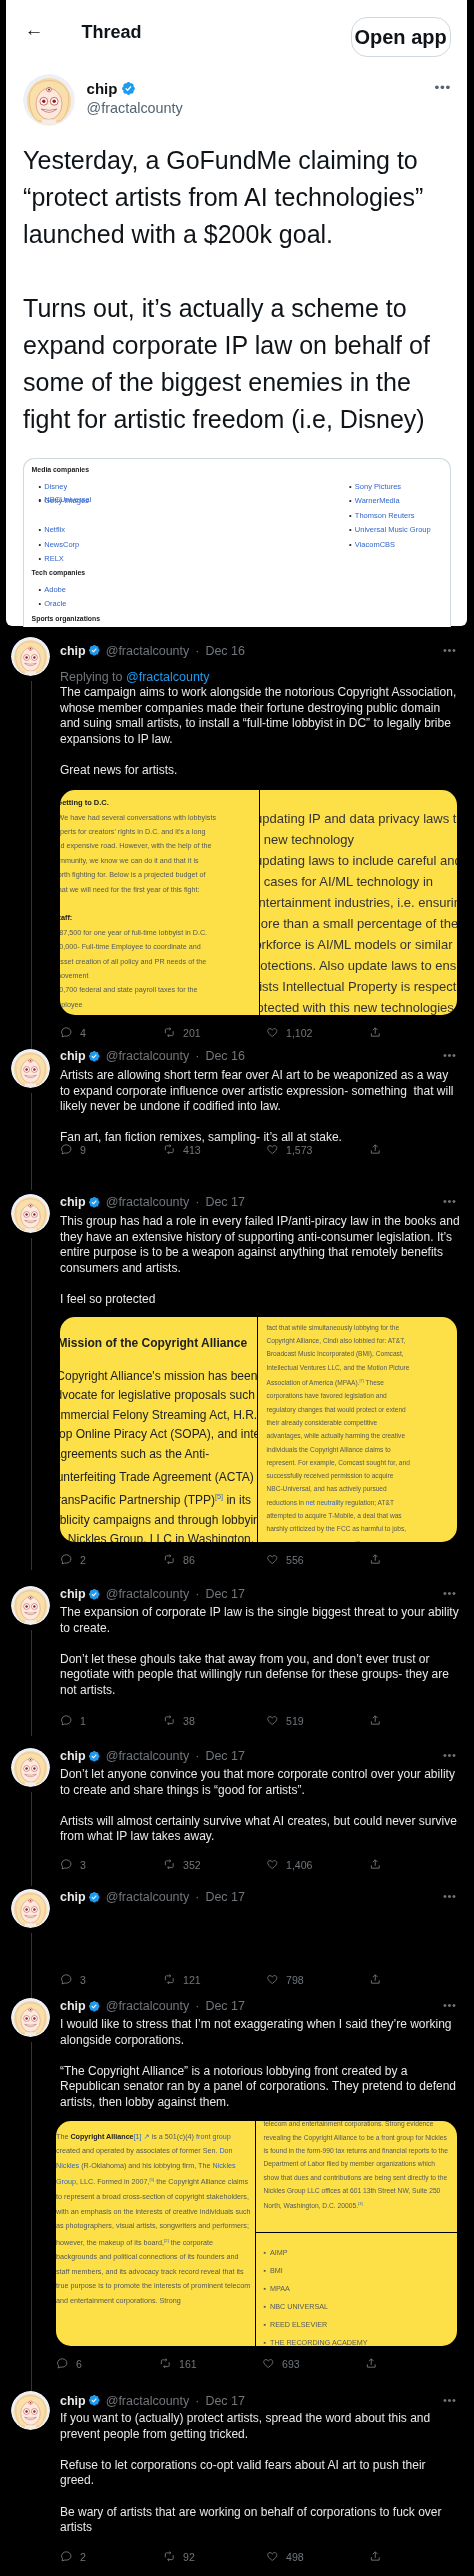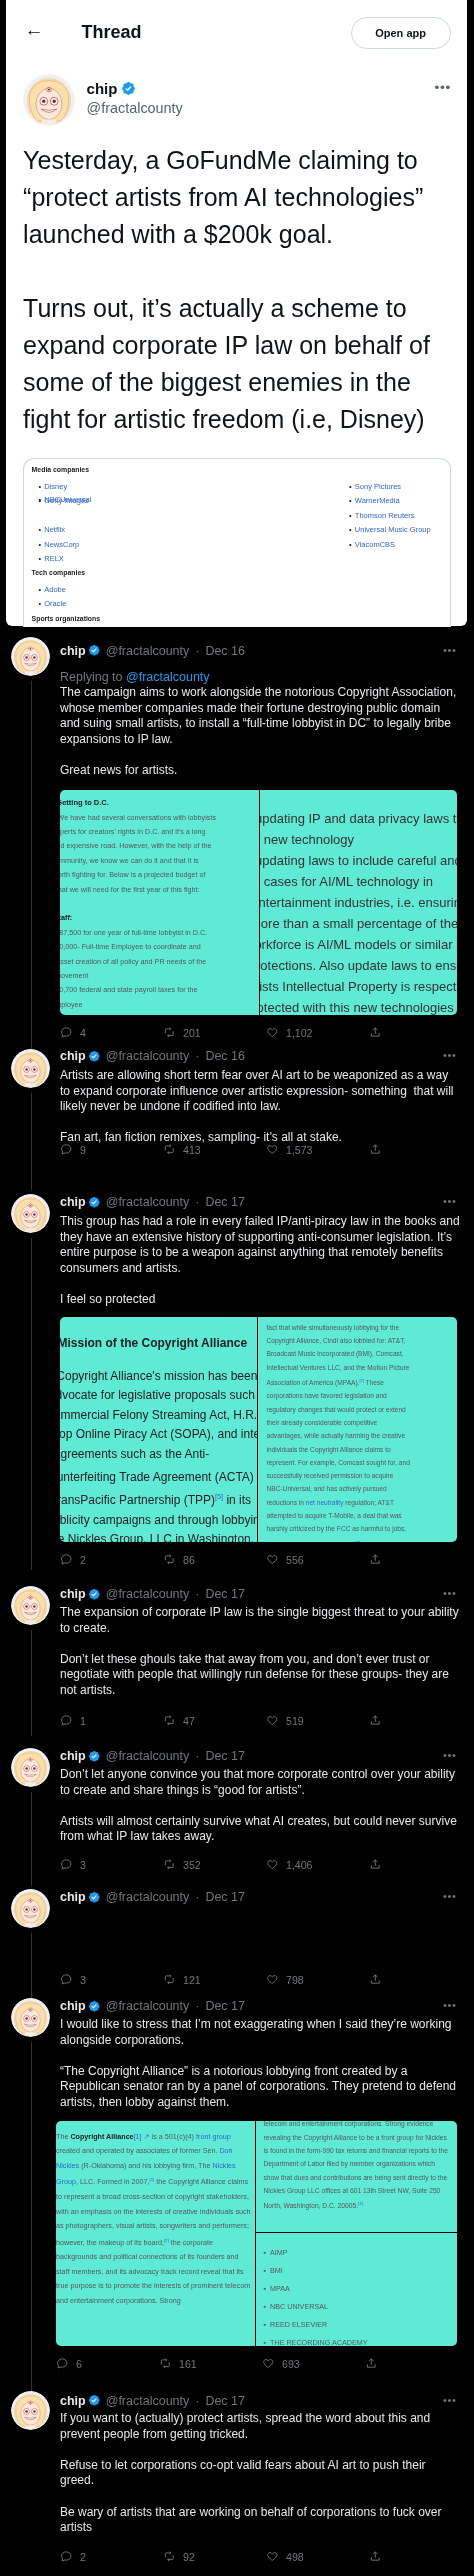--- a/index.html
+++ b/index.html
@@ -2,21 +2,21 @@
 <html style="font-size:10px"><head>
 <meta charset="utf-8">
 <style>
   * { box-sizing: border-box; margin: 0; padding: 0; }
   html, body { width: 474px; background: #000; }
   body { font-family: "Liberation Sans", sans-serif; color: #e7e9ea; position: relative; height: 2576px; overflow: hidden; }
   .light-wrap { position: absolute; left: 5.6px; top: 0; width: 461px; height: 626px; background: #fff; border-radius: 0 0 6.2px 6.2px; }
   .hdr { position: absolute; left: 0; top: 0; width: 461px; height: 62px; }
   .back { position: absolute; left: 19px; top: 19px; font-size: 19px; color: #0f1419; }
   .hdr-title { position: absolute; left: 76px; top: 22px; font-size: 18px; font-weight: bold; color: #0f1419; }
-  .open-app { position: absolute; left: 345px; top: 17px; width: 100px; height: 32px; border: 0.6px solid #cfd9de; border-radius: 16px; background: #fff; font-family: "Liberation Sans", sans-serif; font-size: 11px; font-weight: bold; color: #0f1419; display: flex; align-items: center; justify-content: center; }
+  .open-app { position: absolute; left: 345px; top: 17px; width: 100px; height: 40px; border: 0.6px solid #cfd9de; border-radius: 16px; background: #fff; font-family: "Liberation Sans", sans-serif; font-size: 20px; font-weight: bold; color: #0f1419; display: flex; align-items: center; justify-content: center; }
 
   .main-avatar { position: absolute; left: 17.5px; top: 74px; width: 52px; height: 52px; border-radius: 50%; }
   .main-name { position: absolute; left: 81px; top: 80px; font-size: 15px; font-weight: bold; color: #0f1419; display: flex; align-items: center; gap: 3.7px; }
   .main-handle { position: absolute; left: 81px; top: 100px; font-size: 14.4px; color: #536471; }
   .main-more { position: absolute; left: 429px; top: 80px; font-size: 13.7px; color: #536471; letter-spacing: 0.6px; }
   .main-text { position: absolute; left: 17.5px; top: 142px; width: 437px; font-size: 25px; line-height: 37px; color: #0f1419; white-space: pre-wrap; }
 
   .wiki-card { position: absolute; left: 17.5px; top: 458px; width: 428px; height: 169px; border: 0.6px solid #cfd9de; border-bottom: none; border-radius: 11.2px 11.2px 0 0; background: #fff; overflow: hidden; font-family: "Liberation Sans", sans-serif; }
   .wiki-h { position: absolute; left: 7.5px; font-size: 6.9px; font-weight: bold; color: #202122; }
   .wiki-li { position: absolute; font-size: 7.5px; color: #3366cc; }
@@ -34,21 +34,21 @@
   .tw-reply a { color: #1d9bf0; text-decoration: none; }
   .tw-text { position: absolute; left: 60px; width: 400px; font-size: 12px; line-height: 15.6px; color: #e7e9ea; white-space: pre-wrap; }
   .actions { position: absolute; left: 60px; width: 350px; height: 19px; display: flex; font-size: 10.6px; color: #71767b; }
   .act { display: flex; align-items: center; gap: 7.5px; width: 103px; }
   .act.share { width: auto; }
   .act svg { width: 12.5px; height: 12.5px; stroke: #71767b; fill: none; stroke-width: 1.8; }
 
   .verified { display: inline-block; width: 12.5px; height: 12.5px; }
 
   
-  .media { position: absolute; left: 60px; width: 397px; background: #5eead4; border-radius: 5px; overflow: hidden; color: #202122; }
+  .media { position: absolute; left: 60px; width: 397px; background: #fde047; border-radius: 15px; overflow: hidden; color: #202122; }
   .media .split { position: absolute; top: 0; bottom: 0; width: 1.2px; background: #000; }
   .media .pane { position: absolute; top: 0; bottom: 0; overflow: hidden; }
   .txt-gray { color: #54595d; }
   .link { color: #3366cc; }
   .redlink { color: #d33; }
   sup { font-size: 0.6em; color: #3366cc; }
 </style>
 </head>
 <body>
 
@@ -362,21 +362,21 @@
     <div class="act">
         <svg viewBox="0 0 20 20" width="12.5" height="12.5">
           <use href="#ic-reply"></use>
         </svg>
         <span>1</span>
       </div>
     <div class="act">
         <svg viewBox="0 0 20 20" width="12.5" height="12.5">
           <use href="#ic-retweet"></use>
         </svg>
-        <span>47</span>
+        <span>38</span>
       </div>
     <div class="act">
         <svg viewBox="0 0 20 20" width="12.5" height="12.5">
           <use href="#ic-like"></use>
         </svg>
         <span>519</span>
       </div>
     <div class="act share">
         <svg viewBox="0 0 20 20" width="12.5" height="12.5">
           <use href="#ic-share"></use>

